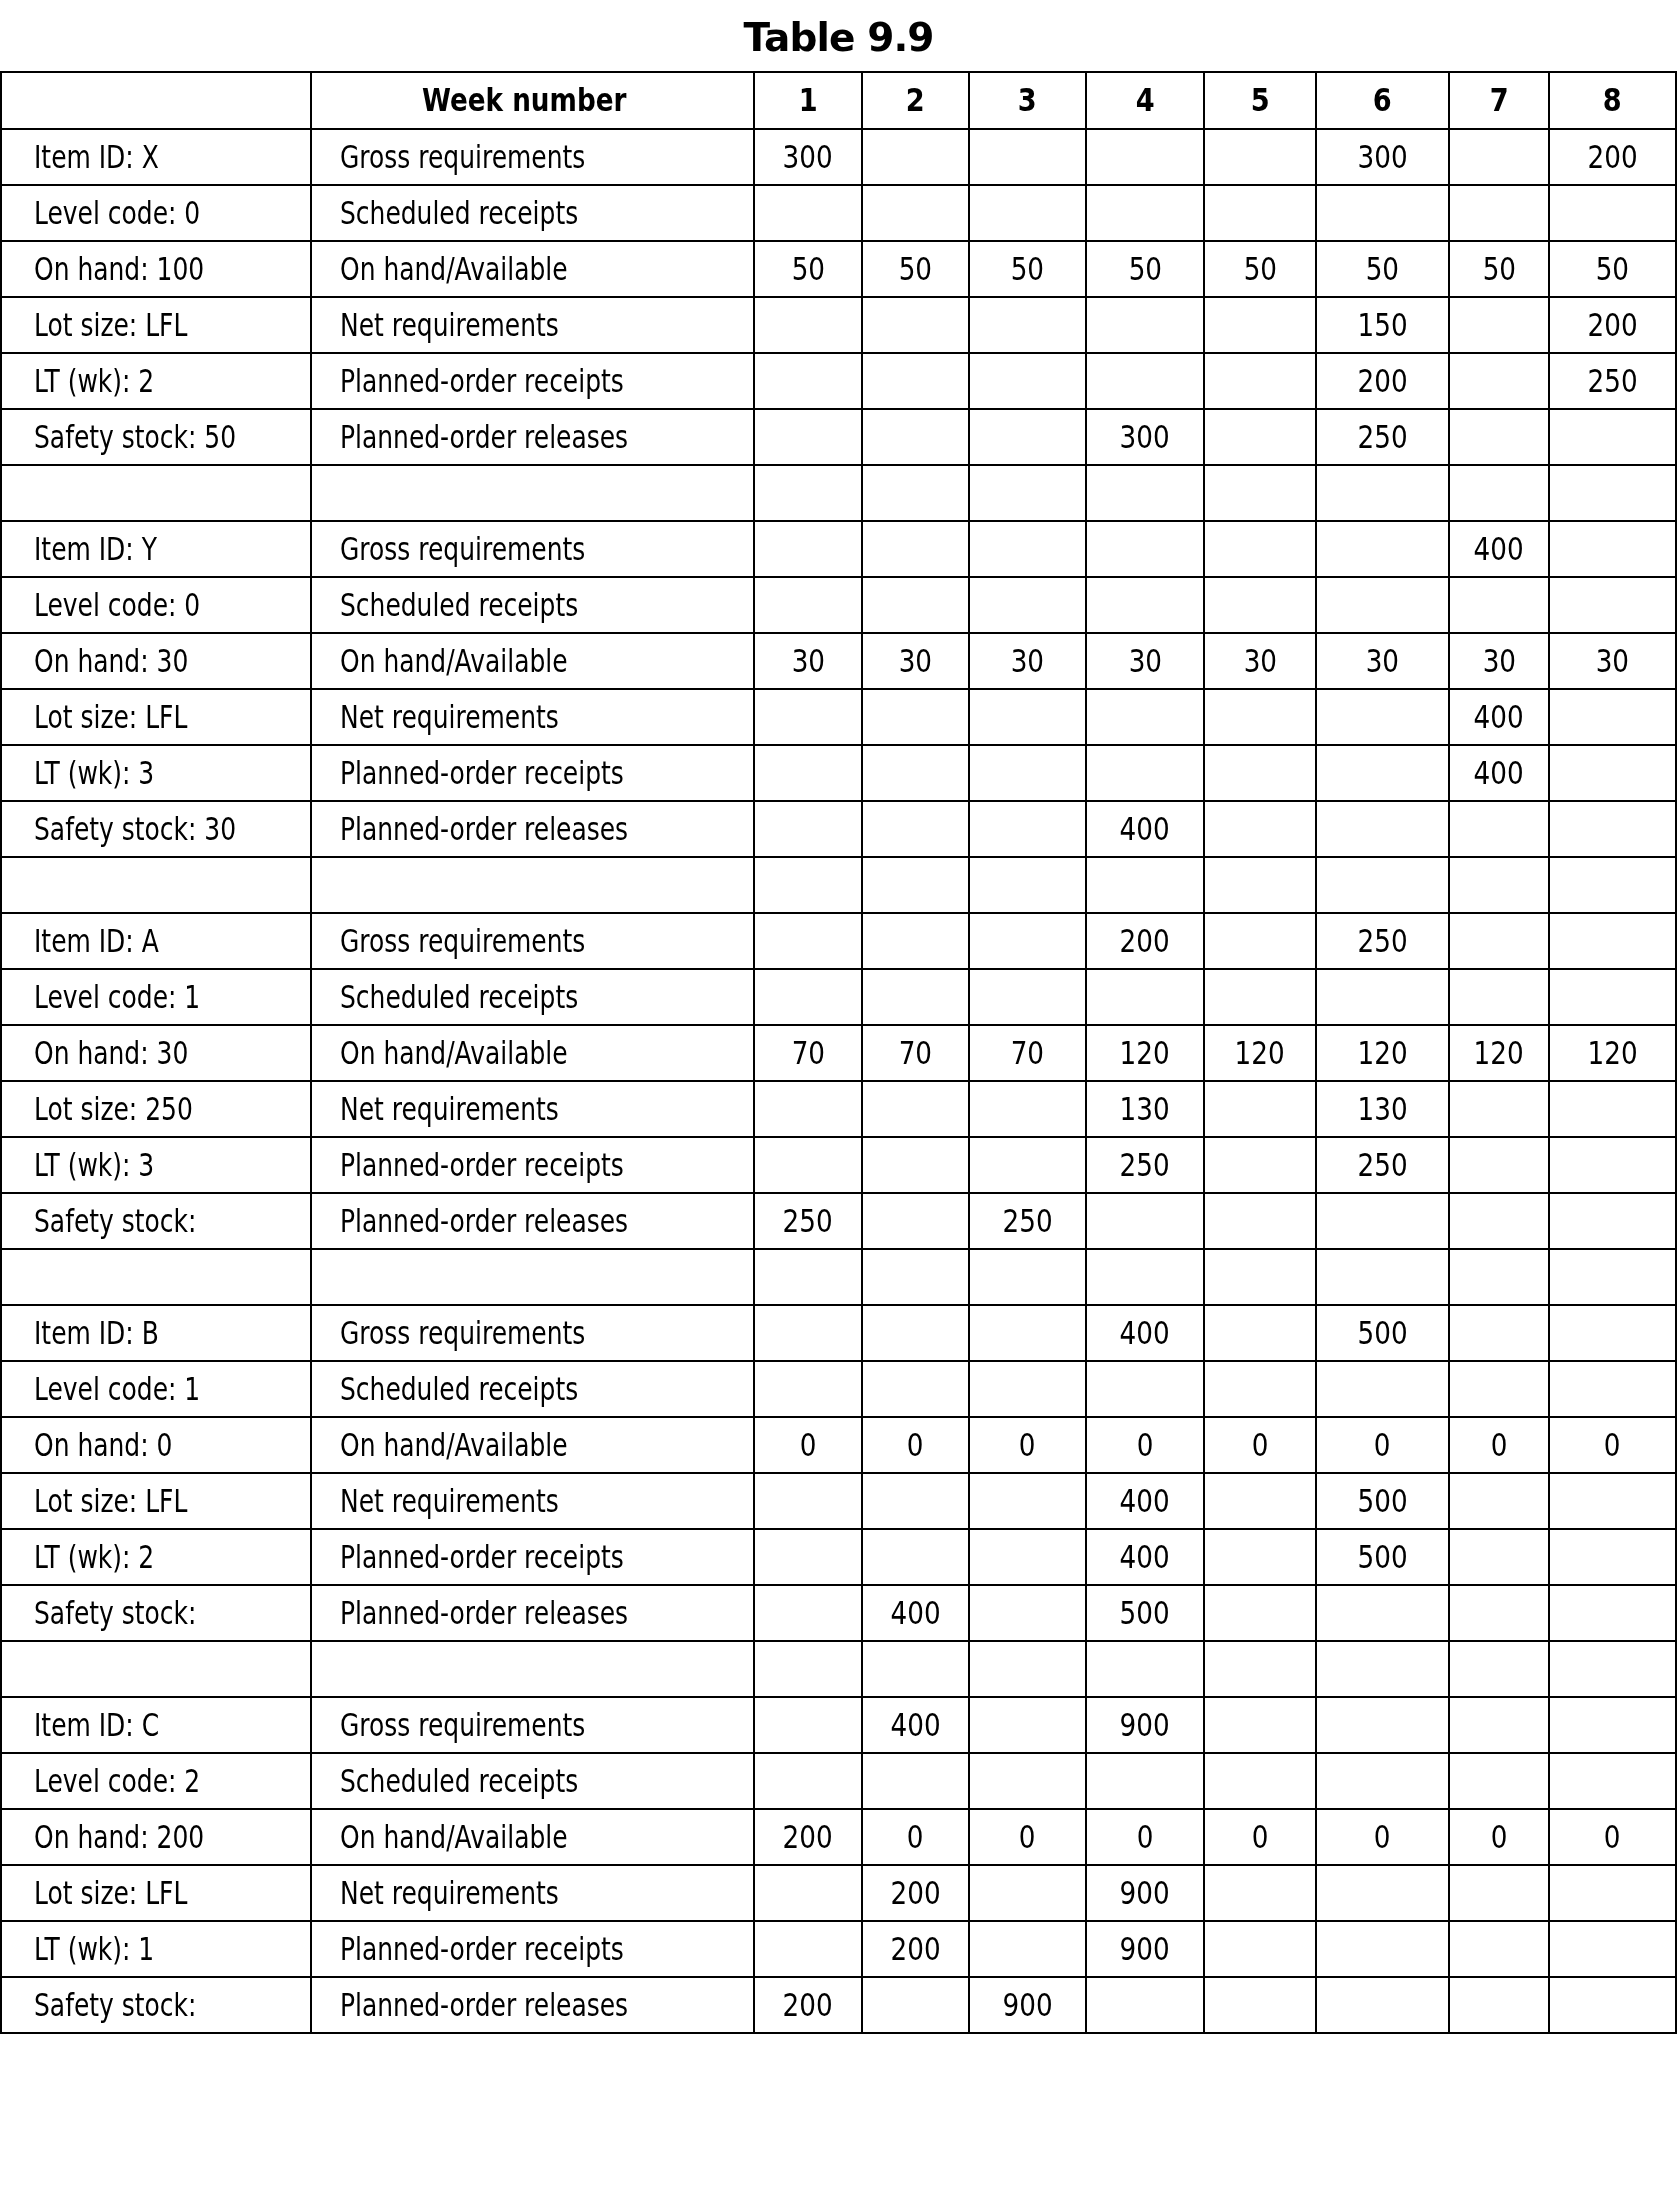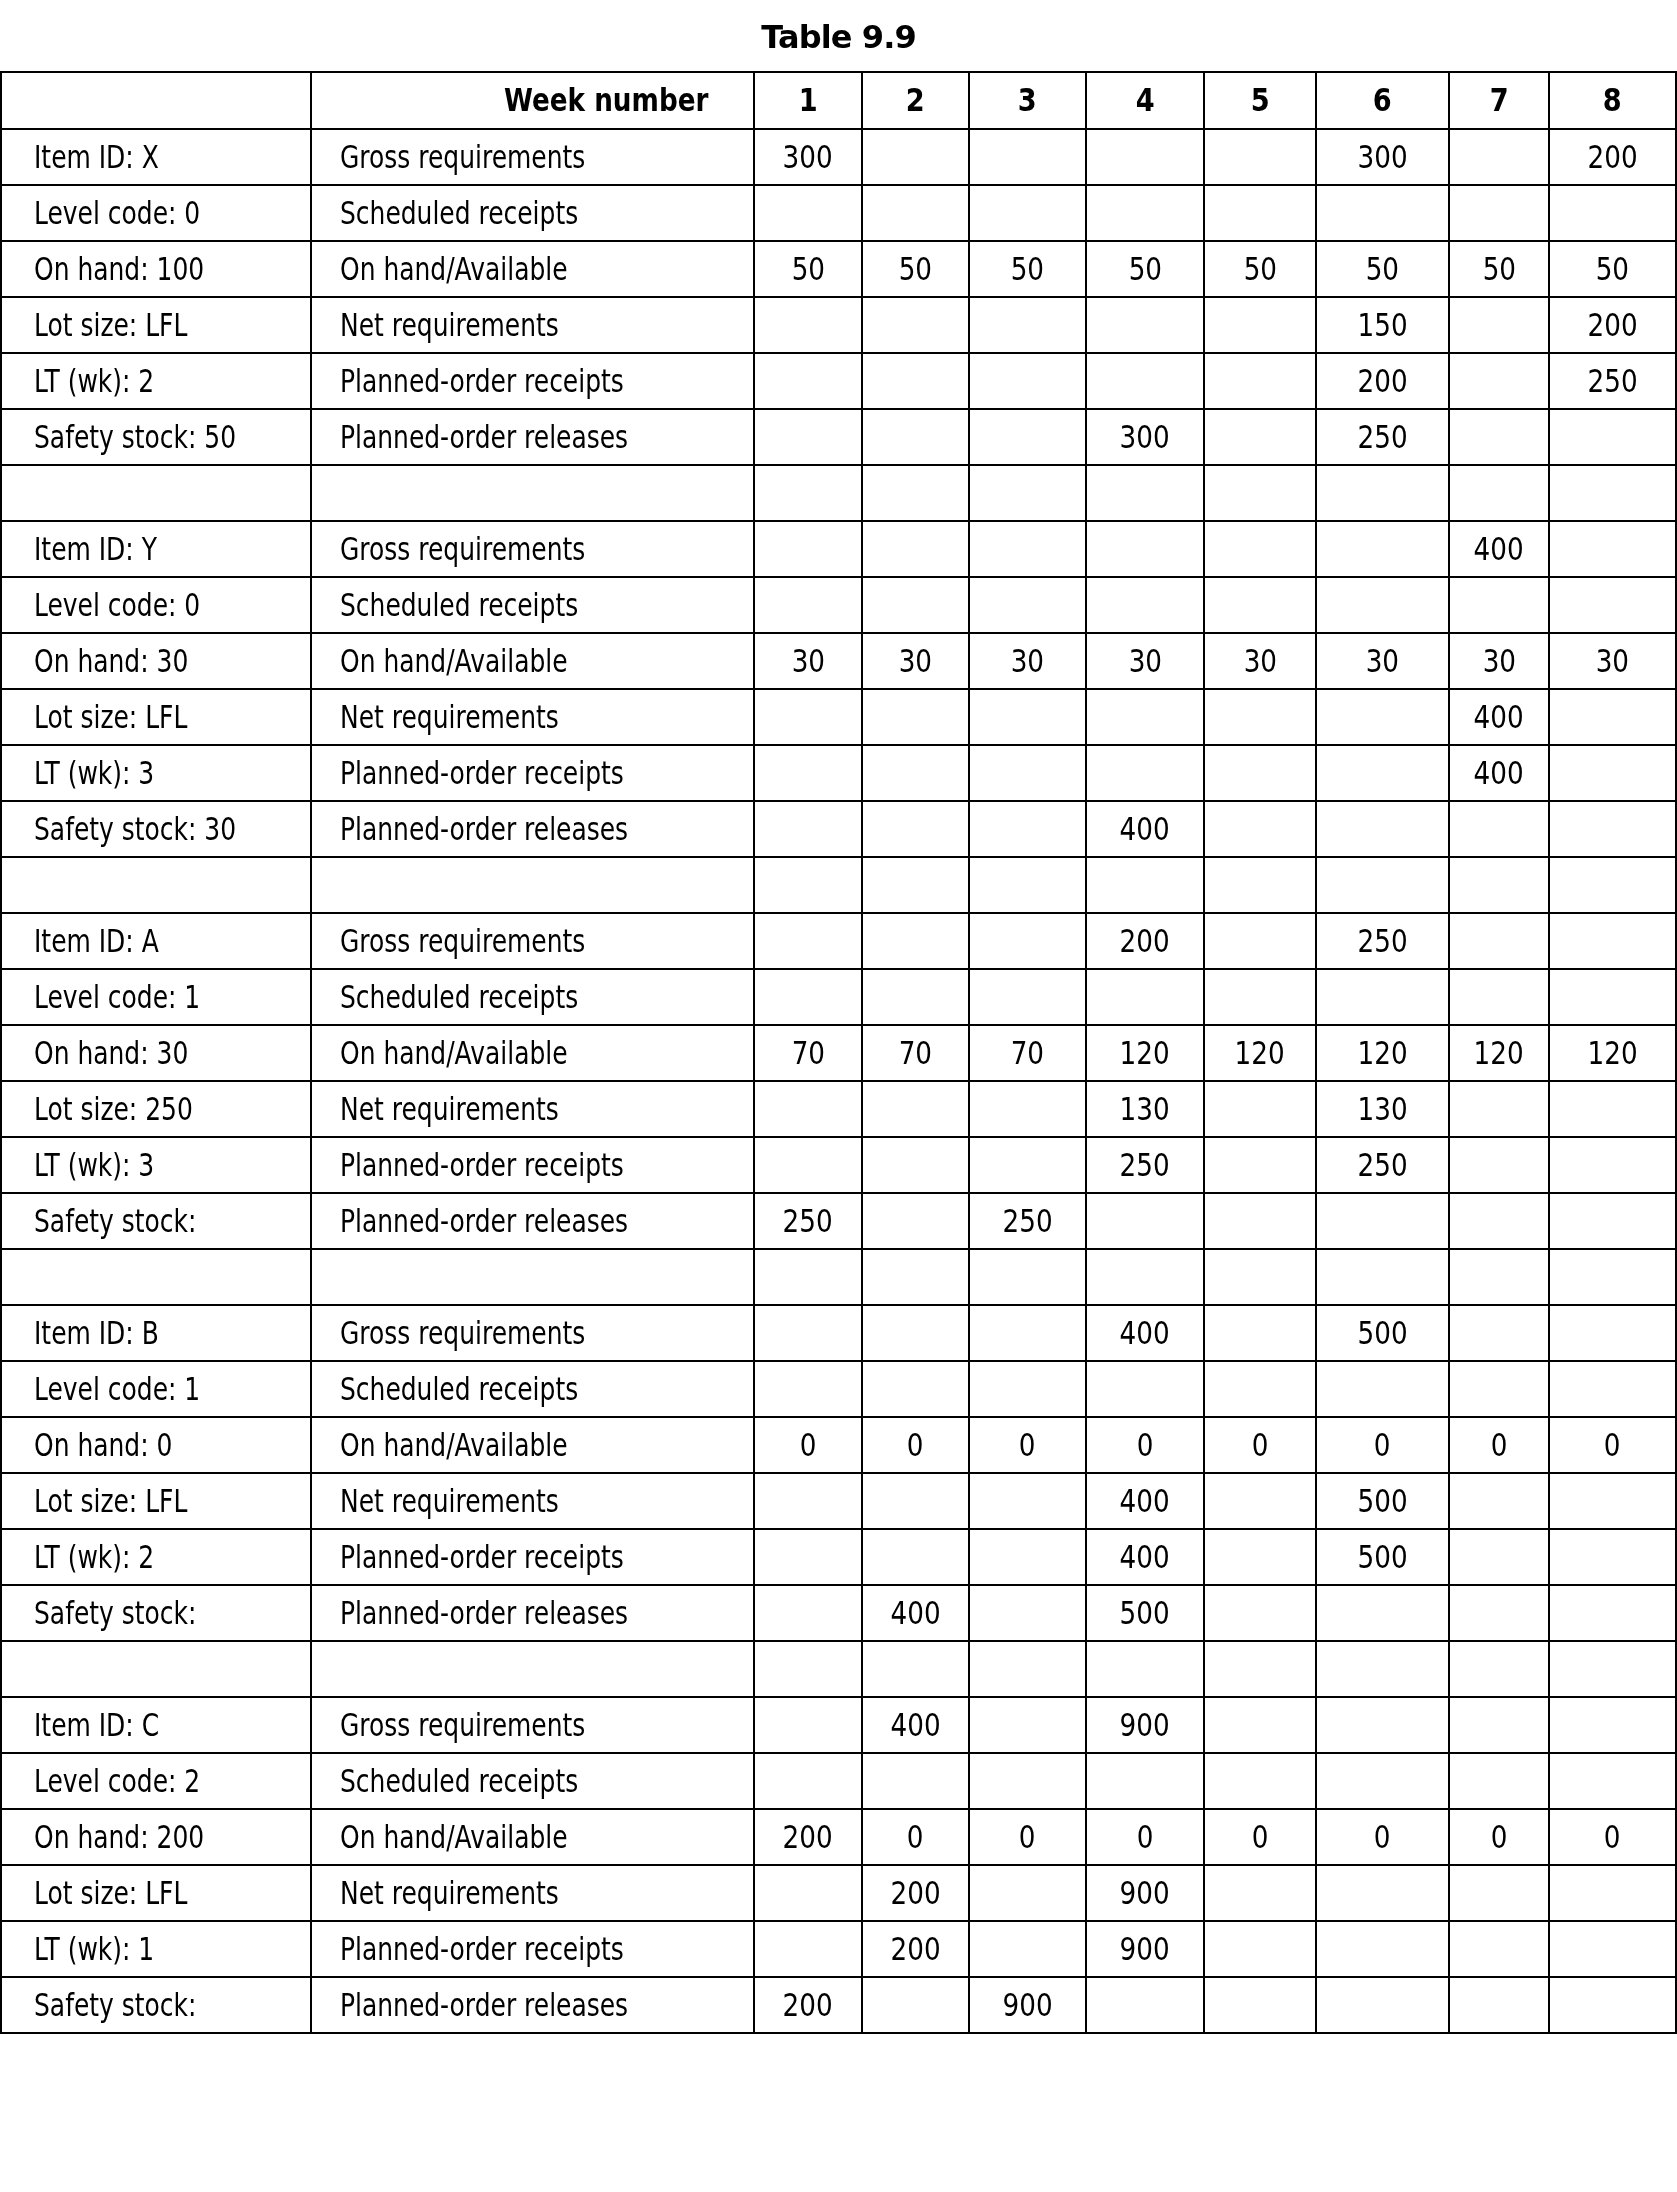--- a/index.html
+++ b/index.html
@@ -1,33 +1,33 @@
 <!DOCTYPE html>
 <html style="font-size:15px"><head>
 <meta charset="utf-8">
 <style>
   html, body { margin: 0; padding: 0; background: #ffffff; }
   body { width: 1677px; height: 2193px; position: relative; overflow: hidden;
          font-family: "DejaVu Sans", sans-serif; color: #000; }
   .title { position: absolute; left: 0; width: 1677px; top: 17px; text-align: center;
-           font-family: "DejaVu Sans", sans-serif; font-weight: bold; font-size: 32px;
+           font-family: "DejaVu Sans", sans-serif; font-weight: bold; font-size: 39px;
            letter-spacing: -0.9px; line-height: 41px; }
   table.mrp { position: absolute; left: 0; top: 71px; border-collapse: collapse;
               table-layout: fixed; width: 1676px; }
   table.mrp td, table.mrp th { border: 2.8px solid #000; height: 54px; padding: 0;
               font-size: 32px; line-height: 37px; white-space: nowrap; overflow: hidden;
               font-weight: normal; transform-origin: left center; }
   table.mrp th { font-weight: bold; height: 55px; }
   .lbl { text-align: left; padding-left: 32px !important; }
   .lbl span, .row-label span { display: inline-block; transform: scaleX(0.78); transform-origin: left center; }
   .row-label { text-align: left; padding-left: 28px !important; margin-top: 47px; }
   .num { text-align: center; }
   .num span { display: inline-block; transform: scaleX(0.82); }
   th.wk span { display: inline-block; transform: scaleX(0.85); }
-  th.week-hdr { text-align: right; padding-left: 28px !important; }
+  th.week-hdr { text-align: center; padding-left: 28px !important; }
   th.week-hdr span { display: inline-block; transform: scaleX(0.82); transform-origin: left center; }
   tr.blank td { height: 54px; }
 </style>
 </head>
 <body>
 
 <div class="title">Table 9.9</div>
 
 <table class="mrp">
   <colgroup>

